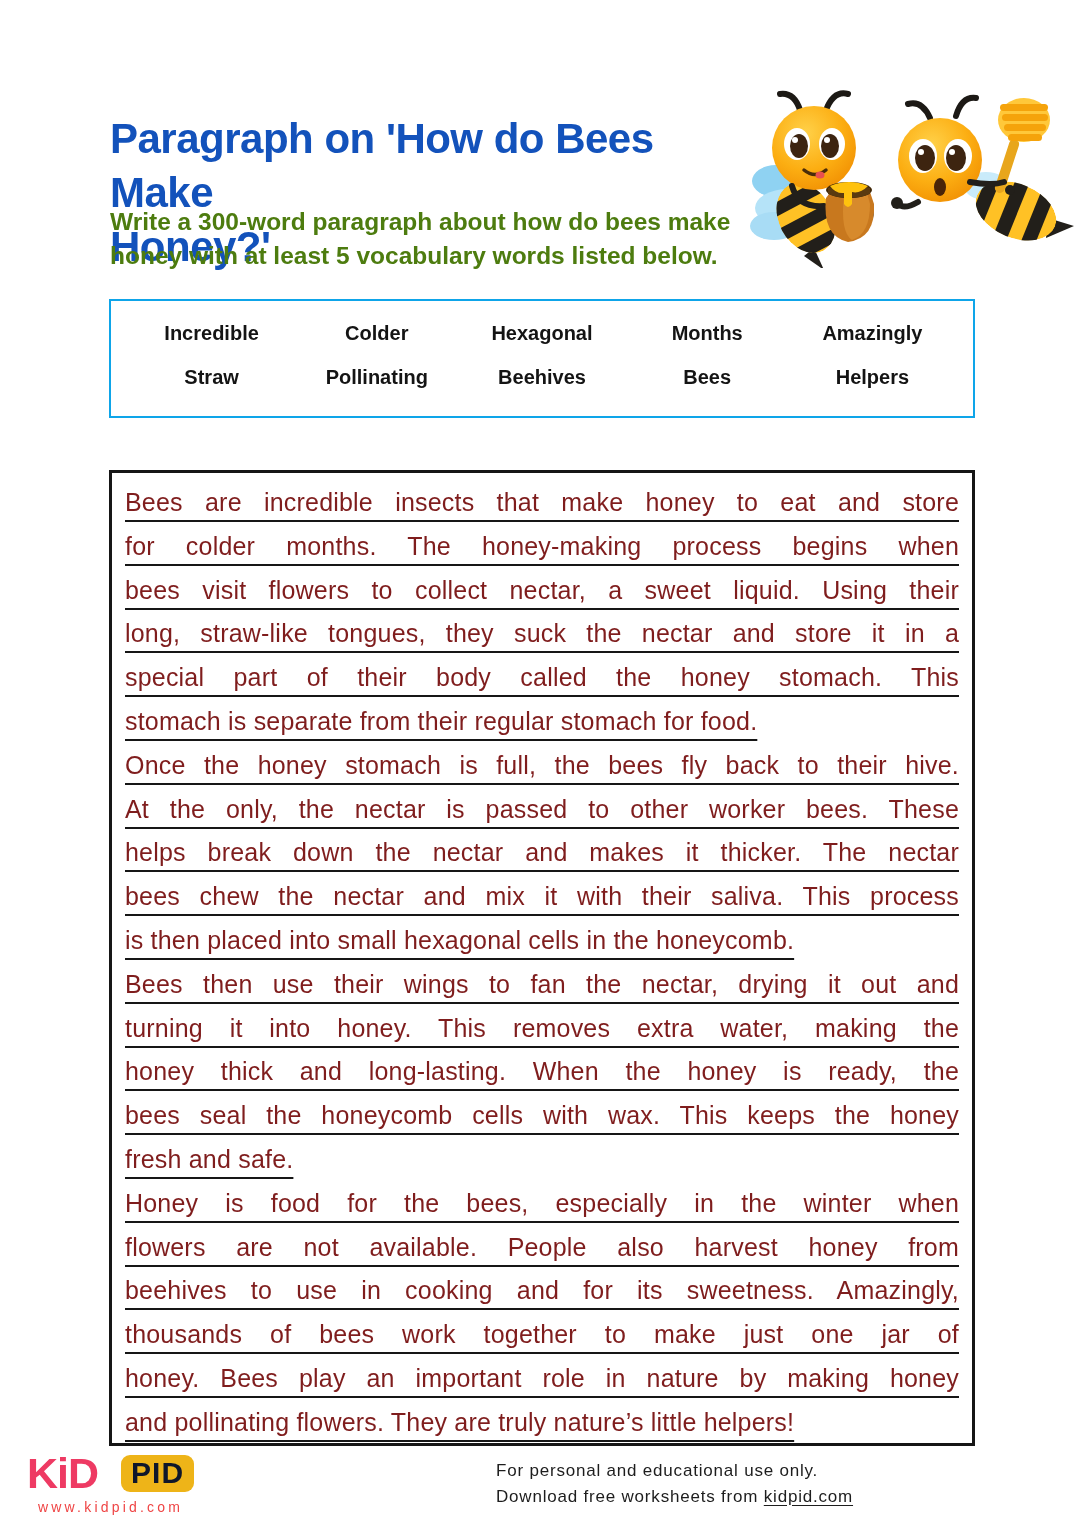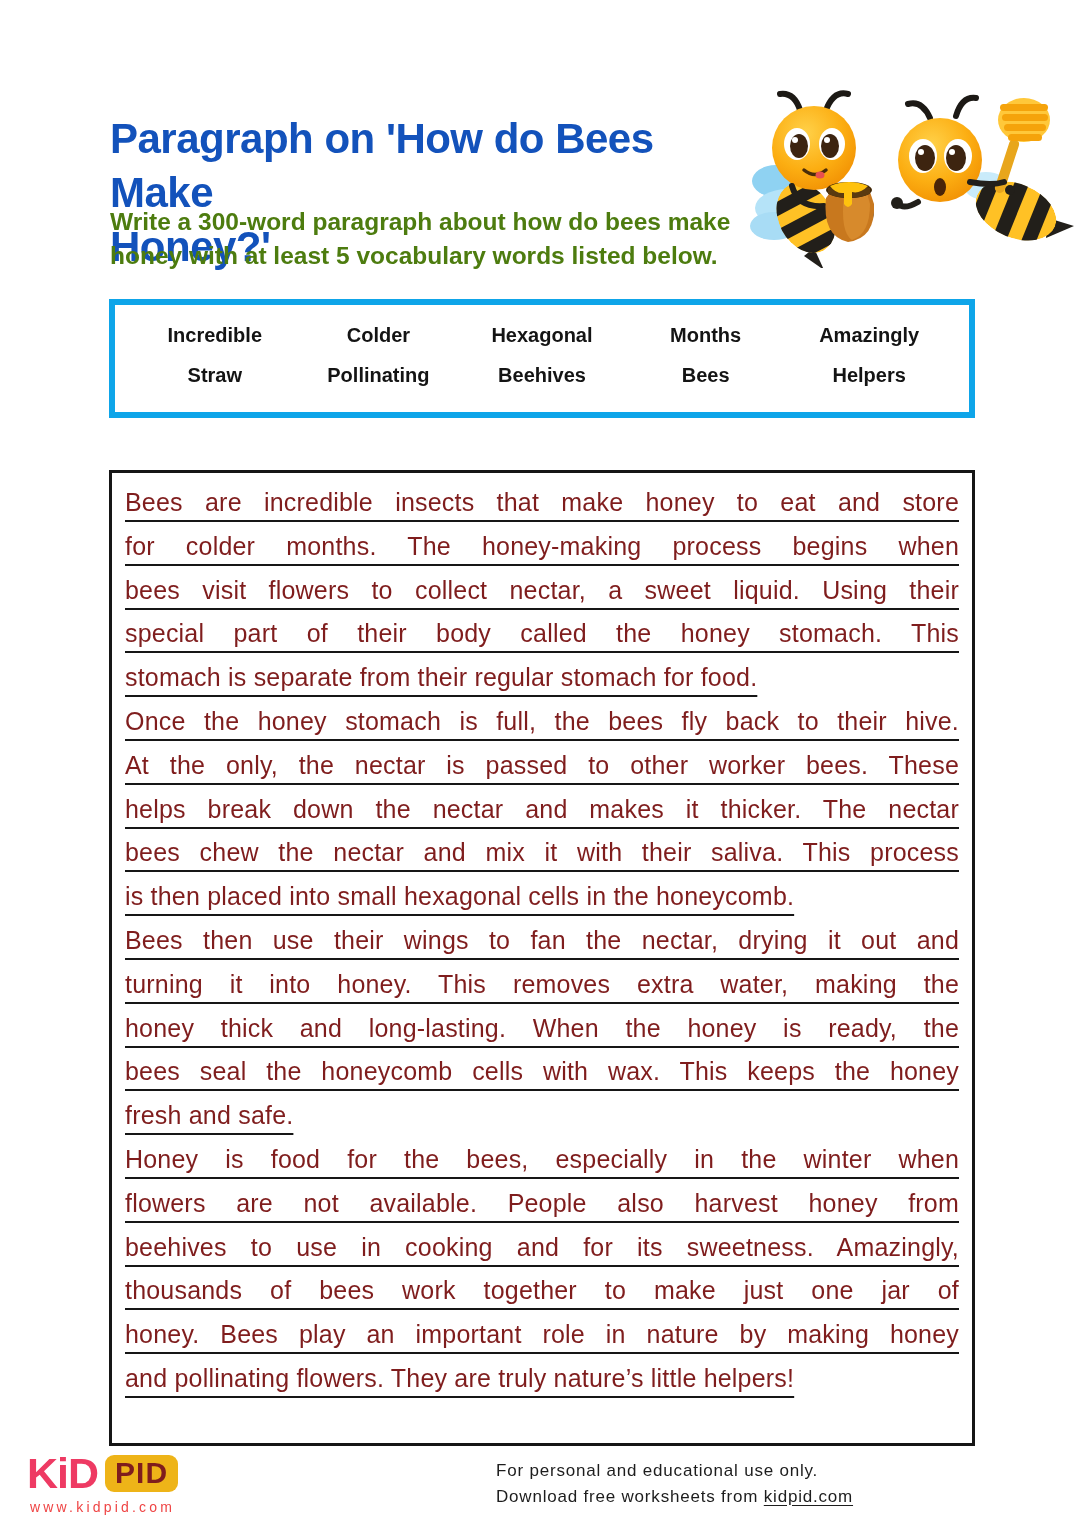--- a/index.html
+++ b/index.html
@@ -21,21 +21,21 @@
   .subtitle {
     position:absolute; left:110px; top:205px; width:660px;
     font-size:24.5px; font-weight:700; line-height:34px;
     color:#4d7c0f;
   }
   .bees { position:absolute; left:748px; top:86px; width:336px; height:182px; }
 
   
   .vocab-box {
     position:absolute; left:109px; top:299px; width:866px; height:119px;
-    border:6px solid #0ea5e9;
+    border:2px solid #0ea5e9;
     display:grid;
     grid-template-columns:repeat(5,1fr);
     grid-template-rows:1fr 1fr;
     align-items:center;
     padding:10px 18px 17px 18px;
   }
   .vocab-word {
     text-align:center; font-size:20px; font-weight:700; color:#141414;
   }
 
@@ -55,27 +55,27 @@
     text-decoration:underline;
     text-decoration-thickness:2px;
     text-underline-offset:9px;
     text-decoration-color:#161616;
     overflow:hidden;
   }
   .essay-line.no-justify { text-align:left; text-align-last:left; }
 
   
   .logo { position:absolute; left:27px; top:1453px; }
-  .logo-row { display:flex; align-items:center; gap:7px; }
+  .logo-row { display:flex; align-items:center; gap:23px; }
   .logo-kid {
     font-size:43px; font-weight:800; letter-spacing:-1px; color:#ee3a63;
     line-height:40px;
   }
   .logo-pid {
-    font-size:30px; font-weight:800; color:#7f1d1d;
+    font-size:30px; font-weight:800; color:#0f172a;
     background:#eeb418; border-radius:9px;
     padding:3px 10px 4px 10px; line-height:30px; letter-spacing:1px;
   }
   .logo-url {
     margin-top:6px; font-size:14px; letter-spacing:3.2px; color:#ef4444;text-align:center;
   }
   .footer-note {
     position:absolute; right:30px; top:1458px; width:560px;
     text-align:left; font-size:17px; line-height:26px;
     letter-spacing:0.8px; color:#1d1d1d;
@@ -205,20 +205,21 @@
     <div style="display:contents">
       
     <div class="vocab-word">Straw</div><div class="vocab-word">Pollinating</div><div class="vocab-word">Beehives</div><div class="vocab-word">Bees</div><div class="vocab-word">Helpers</div></div>
   </div>
 
   <div class="essay-box">
 
   <div class="essay-line">Bees are incredible insects that make honey to eat and store</div>
       <div class="essay-line">for colder months. The honey-making process begins when</div>
       <div class="essay-line">bees visit flowers to collect nectar, a sweet liquid. Using their</div>
+      <div class="essay-line">long, straw-like tongues, they suck the nectar and store it in a</div>
       <div class="essay-line">special part of their body called the honey stomach. This</div>
       <div class="essay-line no-justify">stomach is separate from their regular stomach for food.</div>
       <div class="essay-line">Once the honey stomach is full, the bees fly back to their hive.</div>
       <div class="essay-line">At the only, the nectar is passed to other worker bees. These</div>
       <div class="essay-line">helps break down the nectar and makes it thicker. The nectar</div>
       <div class="essay-line">bees chew the nectar and mix it with their saliva. This process</div>
       <div class="essay-line no-justify">is then placed into small hexagonal cells in the honeycomb.</div>
       <div class="essay-line">Bees then use their wings to fan the nectar, drying it out and</div>
       <div class="essay-line">turning it into honey. This removes extra water, making the</div>
       <div class="essay-line">honey thick and long-lasting. When the honey is ready, the</div>

